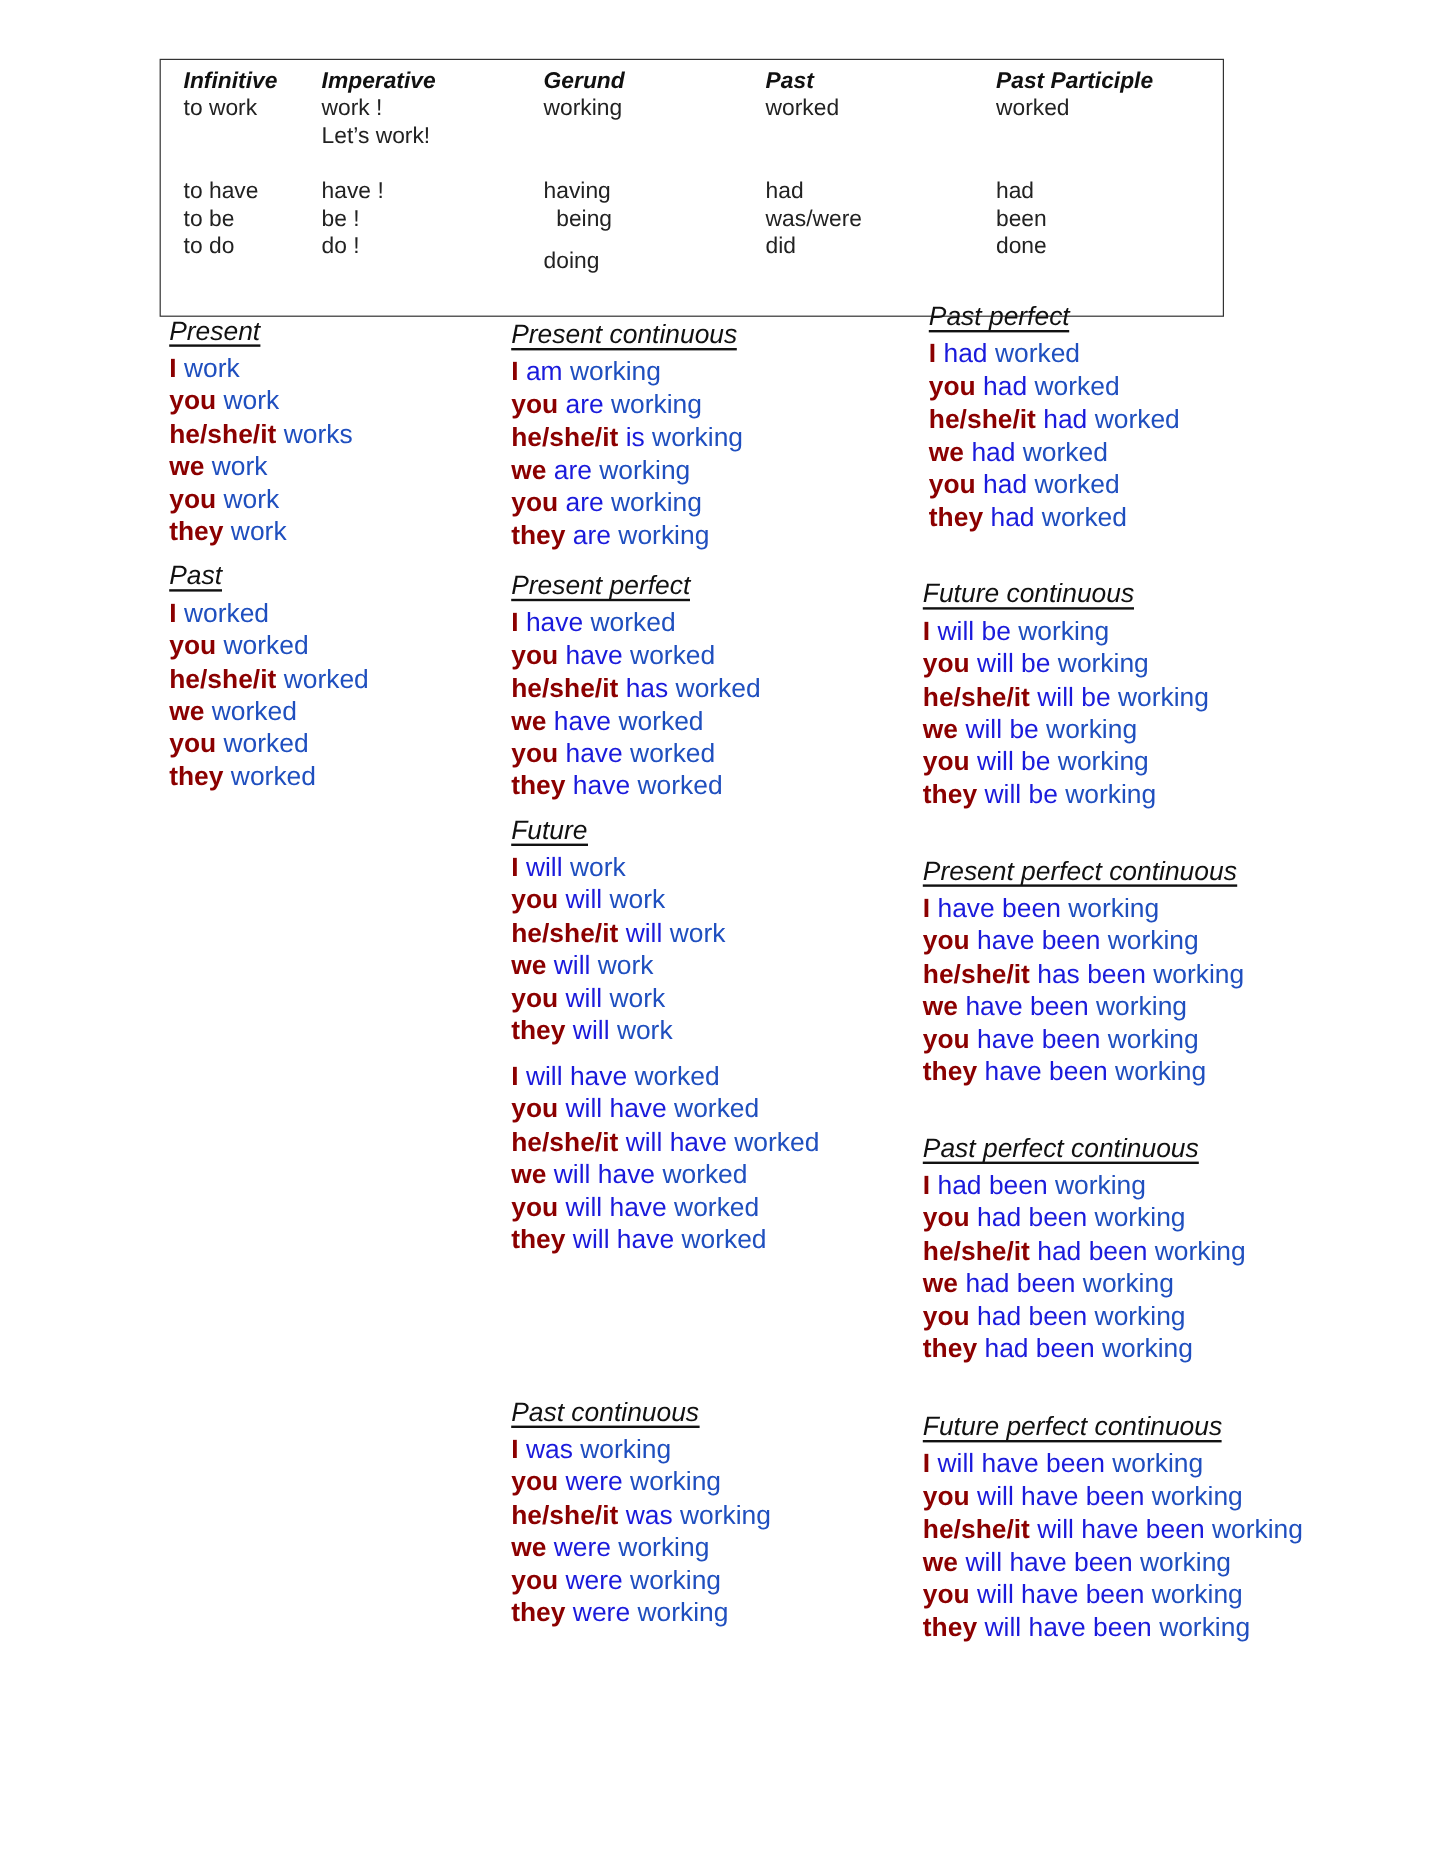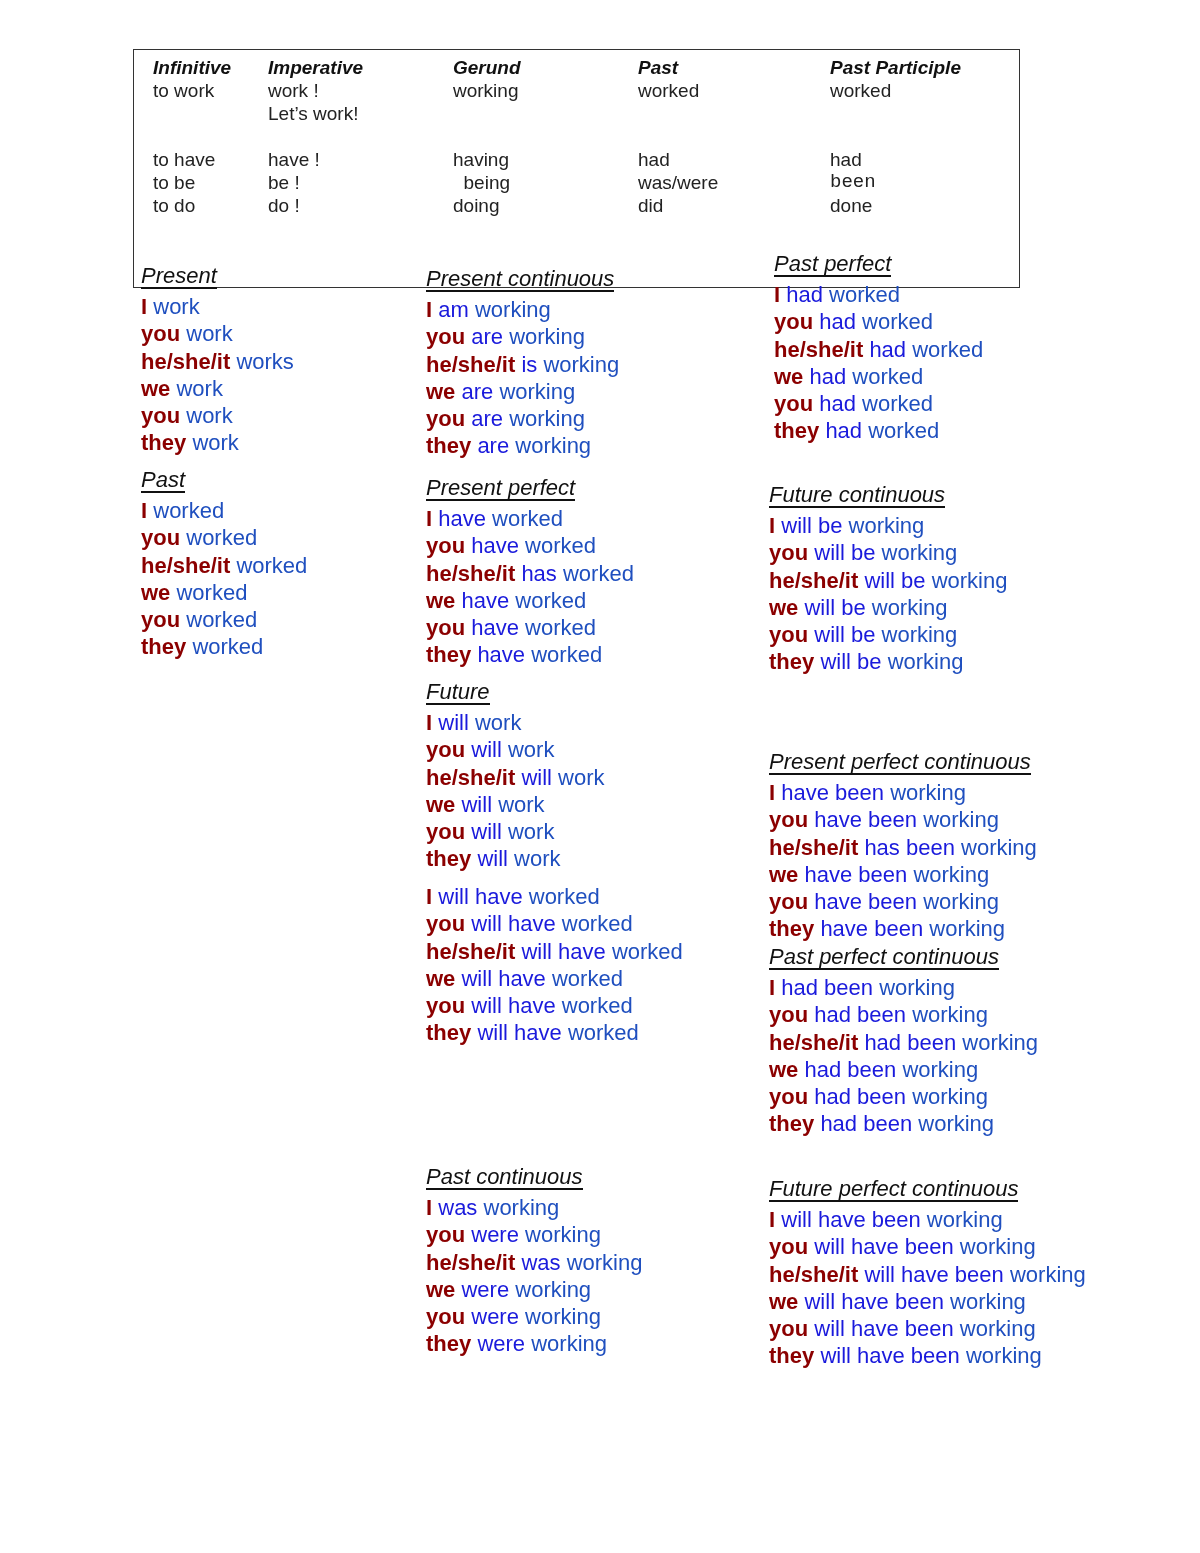--- a/index.html
+++ b/index.html
@@ -1,19 +1,19 @@
 <!DOCTYPE html>
 <html><head>
 <meta charset="utf-8">
 <style>
   html, body { margin: 0; padding: 0; background: #ffffff; }
   body { width: 1200px; height: 1553px; position: relative; overflow: hidden;
          font-family: "Liberation Sans", "DejaVu Sans", sans-serif; }
 
-  .verb-box { position: absolute; left: 133px; top: 49px; width: 887px; height: 239px;
+  .verb-box { position: absolute; left: 133px; top: 49px; width: 887px; height: 215px;
               border: 1.5px solid #333; box-sizing: border-box; }
   .vcol { position: absolute; top: 6px; font-size: 19px; line-height: 23px; color: #222; }
   .vcol .h { font-weight: bold; font-style: italic; color: #111; }
   .c0 { left: 19px; } .c1 { left: 134px; } .c2 { left: 319px; }
   .c3 { left: 504px; } .c4 { left: 686px; margin-left: 10px; }
 
   .tense { position: absolute; font-size: 22px; line-height: 27.3px; }
   .tense .title { font-style: italic; color: #111; display: inline-block;
                   border-bottom: 2.5px solid #111; line-height: 22px; margin-bottom: 4px; }
   .row { white-space: nowrap; }
@@ -43,38 +43,38 @@
       <div style="min-height: 23px;">be !</div>
       <div style="min-height: 23px;">do !</div>
     </div>
     <div class="vcol c2">
       <div class="h">Gerund</div>
       <div style="min-height: 23px;">working</div>
       <div style="min-height: 23px;"></div>
       <div style="min-height: 23px;"></div>
       <div style="min-height: 23px;">having</div>
       <div style="min-height: 23px; text-align: center;">being</div>
-      <div style="min-height: 23px;">doing</div>
+      <div style="min-height: 23px; margin-top: 12px;">doing</div>
     </div>
     <div class="vcol c3">
       <div class="h">Past</div>
       <div style="min-height: 23px;">worked</div>
       <div style="min-height: 23px;"></div>
       <div style="min-height: 23px;"></div>
       <div style="min-height: 23px;">had</div>
       <div style="min-height: 23px;">was/were</div>
       <div style="min-height: 23px;">did</div>
     </div>
     <div class="vcol c4">
       <div class="h">Past Participle</div>
       <div style="min-height: 23px;">worked</div>
       <div style="min-height: 23px;"></div>
       <div style="min-height: 23px;"></div>
       <div style="min-height: 23px;">had</div>
-      <div style="min-height: 23px; font-family: Liberation Mono, monospace;">been</div>
+      <div style="min-height: 23px;">been</div>
       <div style="min-height: 23px;">done</div>
     </div>
   </div>
 
 <div class="tense" style="left:141px;top:262px;">
     <div><span class="title">Present</span></div>
     <div class="row"><span class="pron">I</span> <span class="verb">work</span> </div>
     <div class="row"><span class="pron">you</span> <span class="verb">work</span> </div>
     <div class="row"><span class="pron">he/she/it</span> <span class="verb">works</span> </div>
     <div class="row"><span class="pron">we</span> <span class="verb">work</span> </div>
@@ -145,21 +145,21 @@
   </div>
 <div class="tense" style="left:769px;top:481px;">
     <div><span class="title">Future continuous</span></div>
     <div class="row"><span class="pron">I</span> <span class="aux">will be</span> <span class="verb">working</span> </div>
     <div class="row"><span class="pron">you</span> <span class="aux">will be</span> <span class="verb">working</span> </div>
     <div class="row"><span class="pron">he/she/it</span> <span class="aux">will be</span> <span class="verb">working</span> </div>
     <div class="row"><span class="pron">we</span> <span class="aux">will be</span> <span class="verb">working</span> </div>
     <div class="row"><span class="pron">you</span> <span class="aux">will be</span> <span class="verb">working</span> </div>
     <div class="row"><span class="pron">they</span> <span class="aux">will be</span> <span class="verb">working</span> </div>
   </div>
-<div class="tense" style="left:769px;top:712px;margin-top:36px;">
+<div class="tense" style="left:769px;top:712px;">
     <div><span class="title">Present perfect continuous</span></div>
     <div class="row"><span class="pron">I</span> <span class="aux">have been</span> <span class="verb">working</span> </div>
     <div class="row"><span class="pron">you</span> <span class="aux">have been</span> <span class="verb">working</span> </div>
     <div class="row"><span class="pron">he/she/it</span> <span class="aux">has been</span> <span class="verb">working</span> </div>
     <div class="row"><span class="pron">we</span> <span class="aux">have been</span> <span class="verb">working</span> </div>
     <div class="row"><span class="pron">you</span> <span class="aux">have been</span> <span class="verb">working</span> </div>
     <div class="row"><span class="pron">they</span> <span class="aux">have been</span> <span class="verb">working</span> </div>
   </div>
 <div class="tense" style="left:769px;top:943px;">
     <div><span class="title">Past perfect continuous</span></div>

